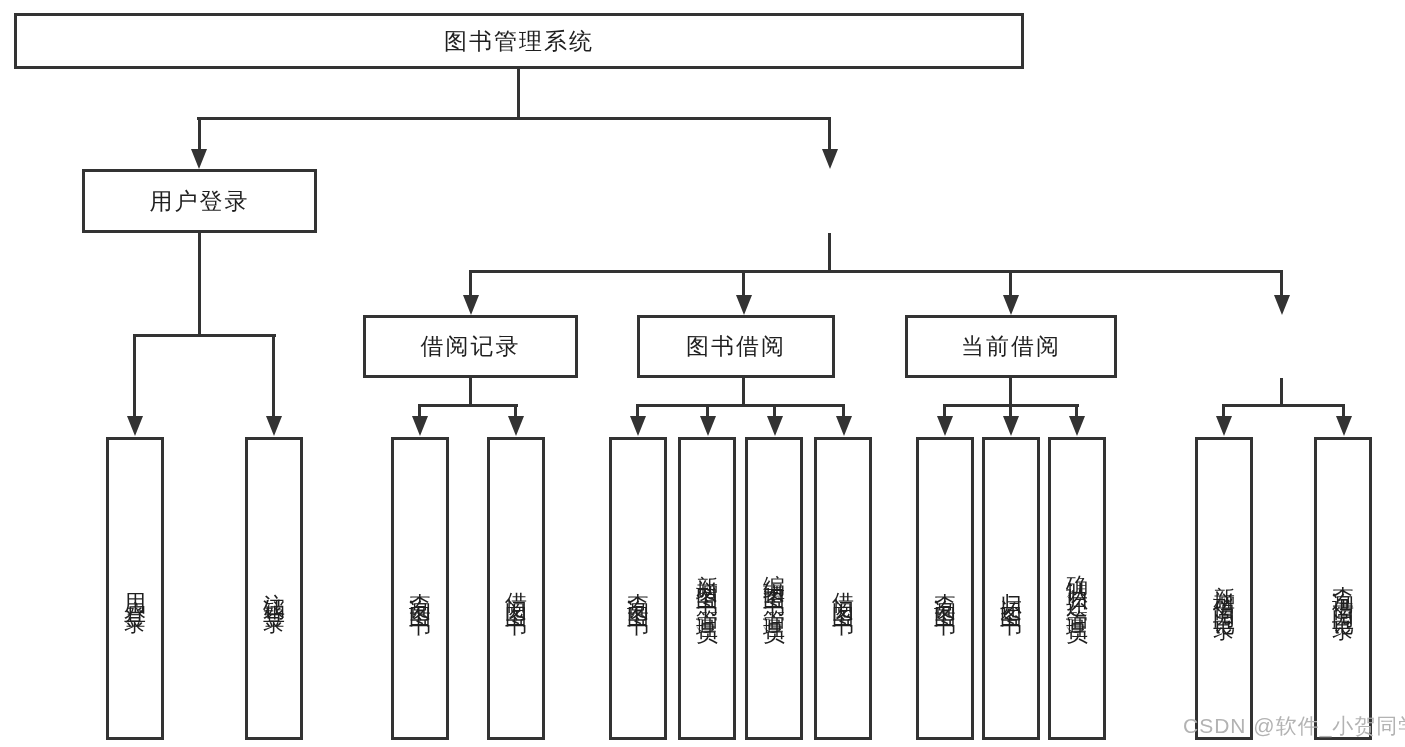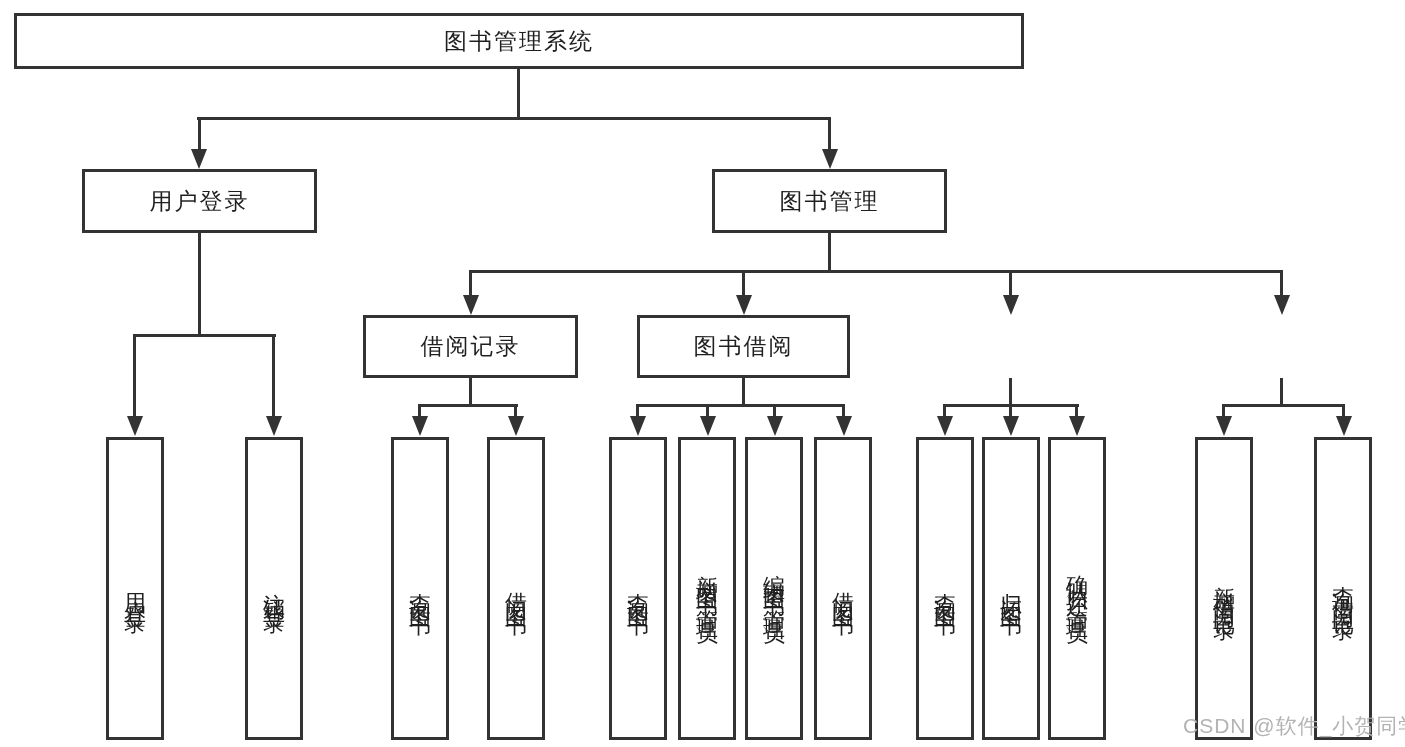--- a/index.html
+++ b/index.html
@@ -63,23 +63,20 @@
   <div class="line" style="left:197px;top:117px;width:634px;height:3px;"></div>
 
   <div class="line" style="left:198px;top:117px;width:3px;height:33px;"></div>
   <div class="arrow" style="left:191px;top:149px;"></div>
   <div class="line" style="left:828px;top:117px;width:3px;height:33px;"></div>
   <div class="arrow" style="left:822px;top:149px;"></div>
 
   <div class="box hbox" style="left:82px;top:169px;width:235px;height:64px;">
     <span class="label">用户登录</span>
   </div>
-  <div class="box hbox" style="left:712px;top:169px;width:235px;height:64px;">
-    <span class="label">图书管理</span>
-  </div>
 
   <div class="line" style="left:198px;top:233px;width:3px;height:103px;"></div>
   <div class="line" style="left:133px;top:334px;width:143px;height:3px;"></div>
   <div class="line" style="left:133px;top:334px;width:3px;height:83px;"></div>
   <div class="arrow" style="left:127px;top:416px;"></div>
   <div class="line" style="left:272px;top:334px;width:3px;height:83px;"></div>
   <div class="arrow" style="left:266px;top:416px;"></div>
 
   <div class="line" style="left:828px;top:233px;width:3px;height:39px;"></div>
   <div class="line" style="left:469px;top:270px;width:814px;height:3px;"></div>
@@ -88,22 +85,25 @@
   <div class="line" style="left:742px;top:270px;width:3px;height:27px;"></div>
   <div class="arrow" style="left:736px;top:295px;"></div>
   <div class="line" style="left:1009px;top:270px;width:3px;height:27px;"></div>
   <div class="arrow" style="left:1003px;top:295px;"></div>
   <div class="line" style="left:1280px;top:270px;width:3px;height:27px;"></div>
   <div class="arrow" style="left:1274px;top:295px;"></div>
 
   <div class="box hbox" style="left:363px;top:315px;width:215px;height:63px;">
     <span class="label">借阅记录</span>
   </div>
-  <div class="box hbox" style="left:637px;top:315px;width:213px;height:63px;">
+  <div class="box hbox" style="left:637px;top:315px;width:198px;height:63px;">
     <span class="label">图书借阅</span>
+  </div>
+  <div class="box hbox" style="left:905px;top:315px;width:212px;height:63px;">
+    <span class="label">当前借阅</span>
   </div>
 
   <div class="line" style="left:469px;top:378px;width:3px;height:29px;"></div>
   <div class="line" style="left:742px;top:378px;width:3px;height:29px;"></div>
   <div class="line" style="left:1009px;top:378px;width:3px;height:29px;"></div>
   <div class="line" style="left:1280px;top:378px;width:3px;height:29px;"></div>
 
   <div class="line" style="left:418px;top:404px;width:100px;height:3px;"></div>
   <div class="line" style="left:636px;top:404px;width:209px;height:3px;"></div>
   <div class="line" style="left:943px;top:404px;width:136px;height:3px;"></div>

